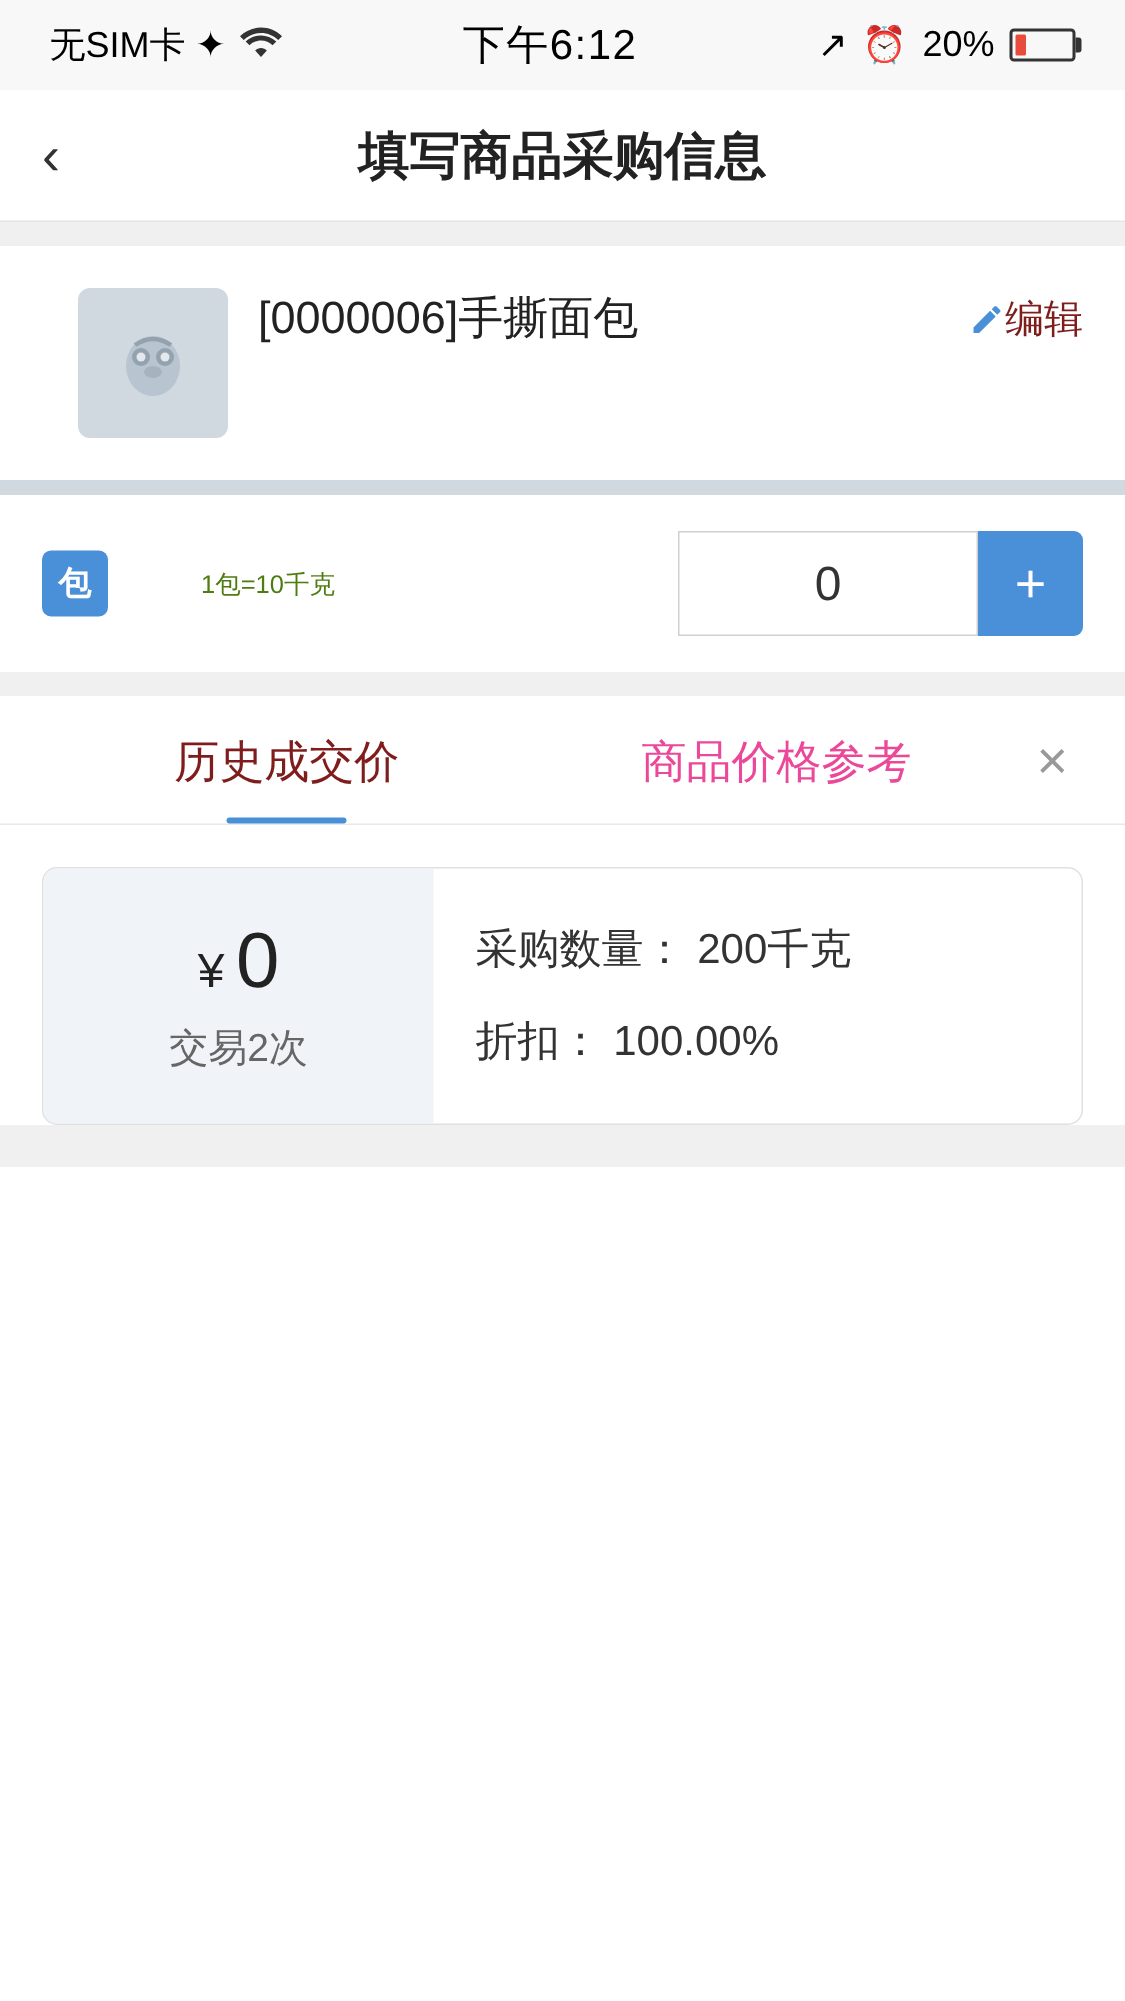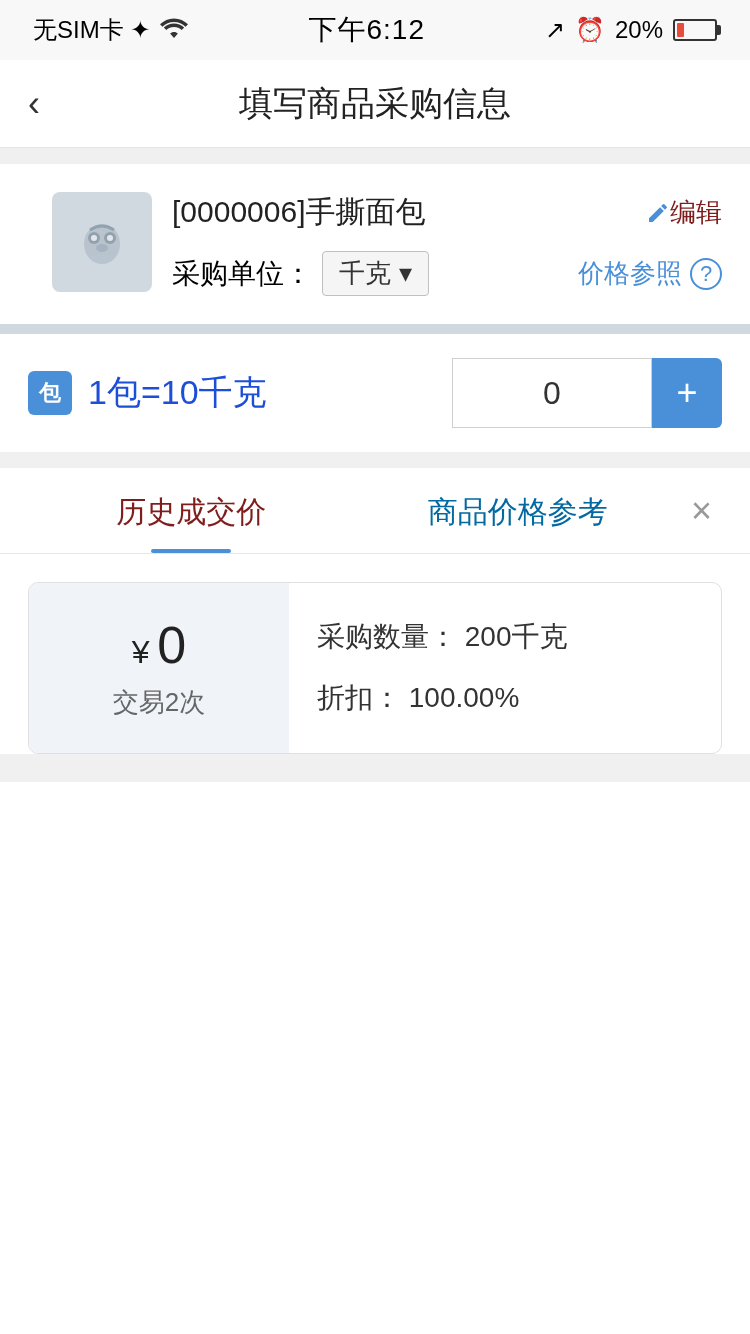--- a/index.html
+++ b/index.html
@@ -82,21 +82,21 @@
     }
     .header-back {
       position: absolute;
       left: 28px;
       font-size: 36px;
       color: #333;
       cursor: pointer;
     }
     .header-title {
       font-size: 34px;
-      font-weight: 400;
+      font-weight: 700;
       color: #222;
     }
 
     
     .product-section {
       background: #fff;
       padding: 28px 28px 28px 28px;
       margin-top: 16px;
       position: relative;
     }
@@ -197,22 +197,23 @@
       background: #4a90d9;
       border-radius: 6px;
       display: flex;
       align-items: center;
       justify-content: center;
       color: #fff;
       font-size: 22px;
       font-weight: bold;
     }
     .unit-conversion {
-      font-size: 34px;
-      color: #1d4ed8;
+      font-size: 17px;
+      color: #4d7c0f;
+      margin-left: 46px;
     }
     .quantity-input-row {
       display: flex;
       align-items: center;
       gap: 0;
     }
     .quantity-input {
       width: 200px;
       height: 70px;
       border: 1px solid #d0d0d0;
@@ -245,21 +246,21 @@
       display: flex;
       align-items: center;
       border-bottom: 1px solid #e8e8e8;
       padding: 0 28px;
     }
     .tab-item {
       flex: 1;
       text-align: center;
       padding: 24px 0 20px;
       font-size: 30px;
-      color: #0369a1;
+      color: #ec4899;
       position: relative;
       cursor: pointer;
     }
     .tab-item.active {
       color: #7f1d1d;
     }
     .tab-item.active::after {
       content: '';
       position: absolute;
       bottom: 0;
@@ -376,33 +377,20 @@
     <div class="product-info">
       <div class="product-name-row">
         <span class="product-name">[0000006]手撕面包</span>
         <span class="edit-btn">
           <svg width="24" height="24" viewBox="0 0 24 24" fill="none">
             <path d="M3 17.25V21h3.75L17.81 9.94l-3.75-3.75L3 17.25zM20.71 7.04a1 1 0 000-1.41l-2.34-2.34a1 1 0 00-1.41 0l-1.83 1.83 3.75 3.75 1.83-1.83z" fill="#4a90d9"></path>
           </svg>
           <span>编辑</span>
         </span>
       </div>
-      <div class="purchase-unit-row">
-        <div style="display:flex;align-items:center;gap:10px;">
-          <span>采购单位：</span>
-          <div class="unit-selector">
-            <span>千克</span>
-            <span>▾</span>
-          </div>
-        </div>
-        <div class="price-ref">
-          <span>价格参照</span>
-          <span style="width:32px;height:32px;border:2px solid #4a90d9;border-radius:50%;display:flex;align-items:center;justify-content:center;font-size:22px;color:#4a90d9;">?</span>
-        </div>
-      </div>
     </div>
   </div>
 </div>
 
 <div class="gray-bar"></div>
 
 <div class="quantity-section">
   <div class="quantity-unit-info">
     <div class="unit-box-icon">
       <span>包</span>

